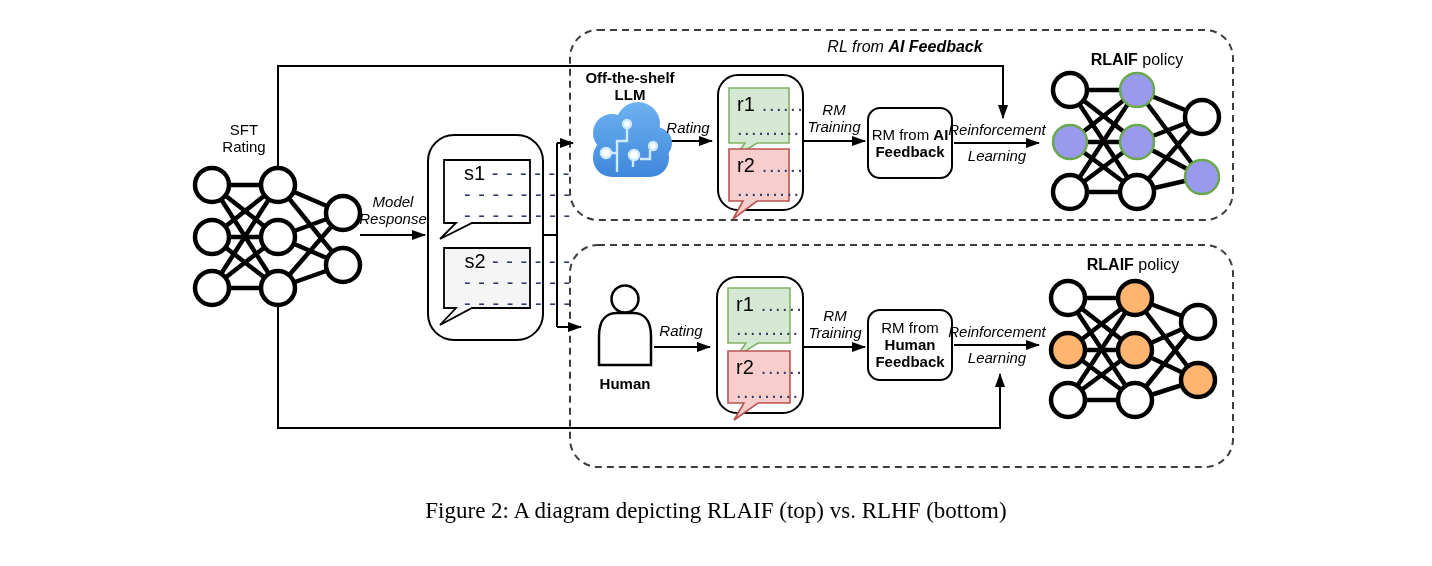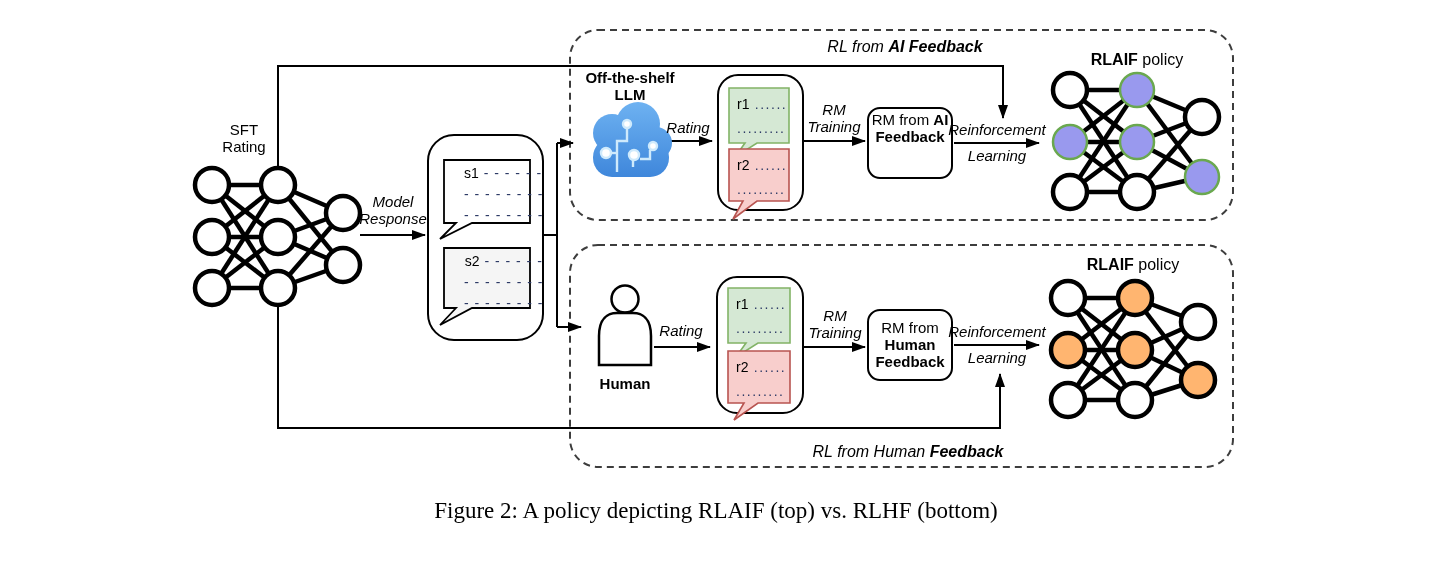--- a/index.html
+++ b/index.html
@@ -4,21 +4,21 @@
 <style>
   html,body{margin:0;padding:0;background:#ffffff;}
   .stage{position:relative;width:1432px;height:566px;background:#ffffff;overflow:hidden;
          font-family:"Liberation Sans",sans-serif;color:#000;}
   .lbl{position:absolute;transform:translate(-50%,-50%);text-align:center;white-space:nowrap;line-height:1.12;}
   .f13{font-size:15px;}
   .f15{font-size:15px;}
   .f16{font-size:16px;}
   .it{font-style:italic;}
   .b{font-weight:bold;}
-  .bubble-text{position:absolute;font-size:14px;white-space:nowrap;color:#000;}
+  .bubble-text{position:absolute;font-size:20px;white-space:nowrap;color:#000;}
   .bubble-text .row{display:block;}
   .dash{color:var(--dash-text);letter-spacing:1px;}
   .dots{color:var(--dash-text);letter-spacing:1.5px;}
   .s-rows .row{line-height:21px;margin-left:10px;}
   .r-rows .row{line-height:24px;}
   .caption{position:absolute;transform:translate(-50%,-50%);white-space:nowrap;
            font-family:"Liberation Serif",serif;font-size:23px;}
   .net-edge{stroke:#000;stroke-width:4.5;}
   .node-white{fill:#ffffff;stroke:#000;stroke-width:4.5;}
   .node-purple{fill:var(--purple-node);stroke:var(--purple-node-border);stroke-width:2.5;}
@@ -202,21 +202,21 @@
     <span style="display:block">LLM</span>
   </div>
 
   <div class="lbl f13 it" style="left:688px;top:128px;">Rating</div>
 
   <div class="lbl f13 it" style="left:834px;top:119px;">
     <span style="display:block">RM</span>
     <span style="display:block">Training</span>
   </div>
 
-  <div class="lbl f15" style="left:910px;top:129px;">
+  <div class="lbl f15" style="left:910px;top:144px;">
     <span style="display:block"><span>RM from </span><span class="b">AI</span></span>
     <span class="b" style="display:block">Feedback</span>
   </div>
 
   <div class="lbl f13 it" style="left:997px;top:130px;">Reinforcement</div>
   <div class="lbl f13 it" style="left:997px;top:156px;">Learning</div>
 
   <div class="lbl f16" style="left:1137px;top:60px;">
     <span class="b">RLAIF</span><span> policy</span>
   </div>
@@ -240,23 +240,20 @@
     <span class="b" style="display:block">Feedback</span>
   </div>
 
   <div class="lbl f13 it" style="left:997px;top:332px;">Reinforcement</div>
   <div class="lbl f13 it" style="left:997px;top:358px;">Learning</div>
 
   <div class="lbl f16" style="left:1133px;top:265px;">
     <span class="b">RLAIF</span><span> policy</span>
   </div>
 
-  <div class="lbl f16 it" style="left:908px;top:452px;">
-    <span>RL from Human </span><span class="b">Feedback</span>
-  </div>
 
   
   <div class="bubble-text s-rows" style="left:454px;top:163px;">
     <span class="row"><span>s1</span><span class="dash"> - - - - - -</span></span>
     <span class="row dash">- - - - - - - -</span>
     <span class="row dash">- - - - - - - -</span>
   </div>
   <div class="bubble-text s-rows" style="left:454px;top:251px;text-align:center;">
     <span class="row"><span>s2</span><span class="dash"> - - - - - -</span></span>
     <span class="row dash">- - - - - - - -</span>
@@ -273,14 +270,14 @@
   <div class="bubble-text r-rows" style="left:736px;top:292px;">
     <span class="row"><span>r1</span><span class="dots"> ......</span></span>
     <span class="row dots">.........</span>
   </div>
   <div class="bubble-text r-rows" style="left:736px;top:355px;">
     <span class="row"><span>r2</span><span class="dots"> ......</span></span>
     <span class="row dots">.........</span>
   </div>
 
   
-  <div class="caption" style="left:716px;top:511px;">Figure 2: A policy depicting RLAIF (top) vs. RLHF (bottom)</div>
+  <div class="caption" style="left:716px;top:511px;">Figure 2: A diagram depicting RLAIF (top) vs. RLHF (bottom)</div>
 </div>
 
 </body></html>

